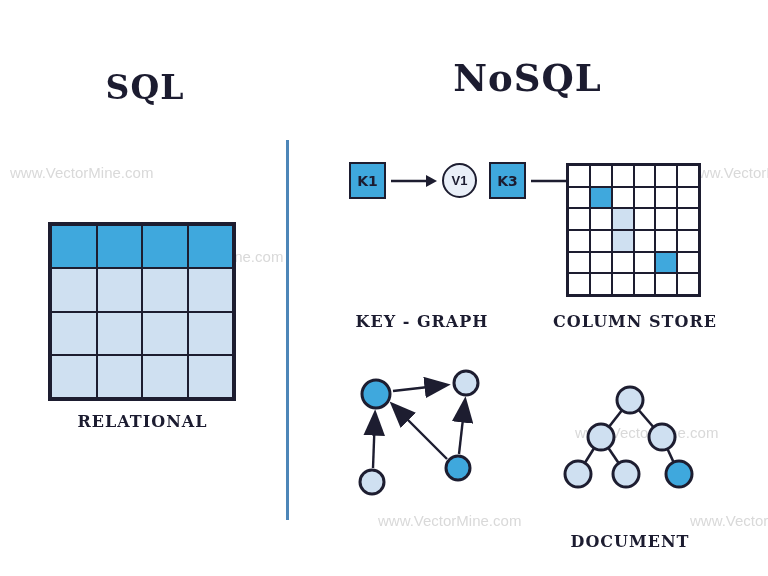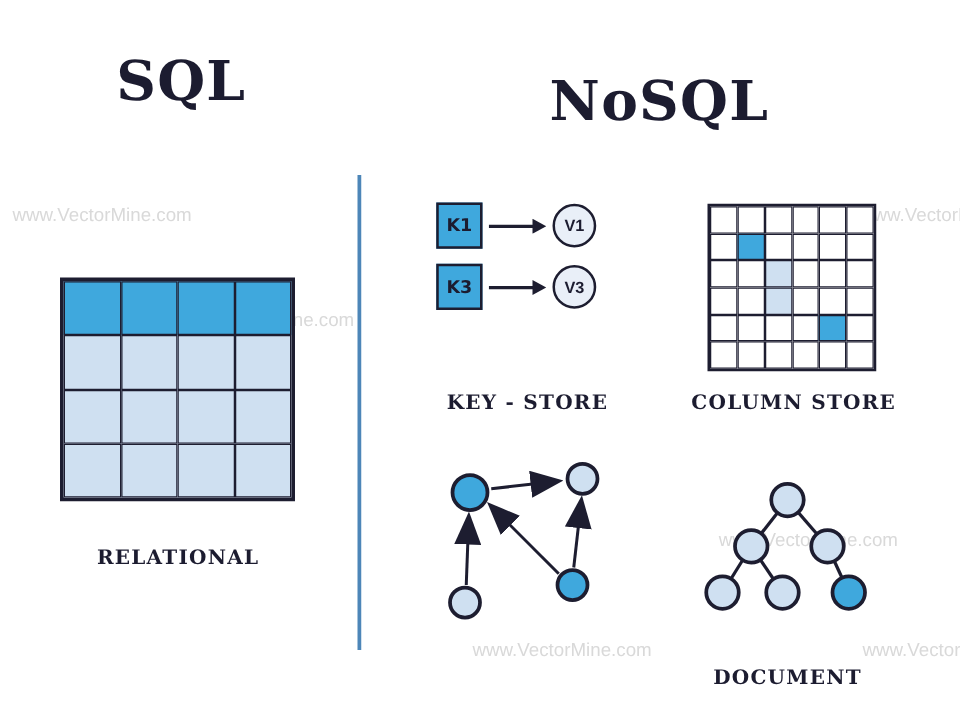--- a/index.html
+++ b/index.html
@@ -1,36 +1,36 @@
 <!DOCTYPE html>
 <html style="--accent: #3fa8dd; --light: #cfe0f1; --value_fill: #e9eff8; --outline: #1d1d30; --divider: #4d86b8; --text: #1c1c30; --watermark: #d9d9d9;"><head>
 <meta charset="utf-8">
 <style>
   *{box-sizing:border-box;margin:0;padding:0}
   html,body{background:#ffffff}
   .canvas{position:relative;width:768px;height:576px;background:#fff;overflow:hidden;
           font-family:"DejaVu Serif",serif;color:var(--text,#1c1c30)}
   .title{position:absolute;font-weight:700;text-align:center;letter-spacing:1px;color:var(--text)}
-  .title-sql{left:40px;top:40px;width:210px;font-size:44px}
-  .title-nosql{left:390px;top:56px;width:275px;font-size:44px}
+  .title-sql{left:40px;top:68px;width:210px;font-size:33px}
+  .title-nosql{left:390px;top:56px;width:275px;font-size:37px}
   .divider{position:absolute;left:286px;top:140px;width:3px;height:380px;background:var(--divider)}
   .section-label{position:absolute;font-weight:700;font-size:16px;letter-spacing:1px;text-align:center;color:var(--text)}
-  .lbl-relational{left:45px;top:436px;width:195px}
+  .lbl-relational{left:45px;top:412px;width:195px}
   .lbl-keyvalue{left:347px;top:312px;width:150px}
   .lbl-columnstore{left:545px;top:312px;width:180px}
   .lbl-graph{left:346px;top:512px;width:150px}
   .lbl-document{left:540px;top:532px;width:180px}
   .grid{display:grid;position:absolute;border:3px solid var(--outline);background:#fff}
   .grid .cell{border:1.5px solid var(--outline);background:#fff}
   .rel-grid{left:48px;top:222px;width:188px;height:179px}
   .col-grid{left:566px;top:163px;width:135px;height:134px;border-width:2.5px}
   .col-grid .cell{border-width:1px}
   .accent{background:var(--accent) !important}
   .light{background:var(--light) !important}
-  .kv{position:absolute;left:349px;top:162px;display:flex;flex-direction:column;gap:12px}
+  .kv{position:absolute;left:349px;top:162px;display:flex;flex-direction:row;gap:12px}
   .kv-row{display:flex;align-items:center}
   .kv-key{width:37px;height:37px;background:var(--accent);border:2.5px solid var(--outline);
           display:flex;align-items:center;justify-content:center;font-weight:700;font-size:14px;
           font-family:"DejaVu Sans",sans-serif;color:var(--text)}
   .kv-val{width:35px;height:35px;border-radius:50%;background:var(--value_fill);border:2.5px solid var(--outline);
           display:flex;align-items:center;justify-content:center;font-weight:700;font-size:13px;
           font-family:Liberation Sans, sans-serif;color:var(--text)}
   .kv-arrow{margin:0 5px}
   .watermark{position:absolute;font-family:"Liberation Sans",sans-serif;font-size:15px;
              color:var(--watermark);white-space:nowrap;pointer-events:none}
@@ -90,21 +90,21 @@
     </div>
     <div class="kv-row">
       <span class="kv-key">K3</span>
       <svg class="kv-arrow" width="46" height="12">
         <line x1="0" y1="6" x2="36" y2="6" stroke="var(--outline)" stroke-width="2.6"></line>
         <path d="M35,0 L46,6 L35,12 z" fill="var(--outline)"></path>
       </svg>
       <span class="kv-val">V3</span>
     </div>
   </div>
-  <div class="section-label lbl-keyvalue">KEY - STORE</div>
+  <div class="section-label lbl-keyvalue">KEY - GRAPH</div>
 
   <div class="grid col-grid" style="grid-template-columns: repeat(6, 1fr);">
       <div class="cell"></div>
       <div class="cell"></div>
       <div class="cell"></div>
       <div class="cell"></div>
       <div class="cell"></div>
       <div class="cell"></div>
       <div class="cell"></div>
       <div class="cell accent"></div>

